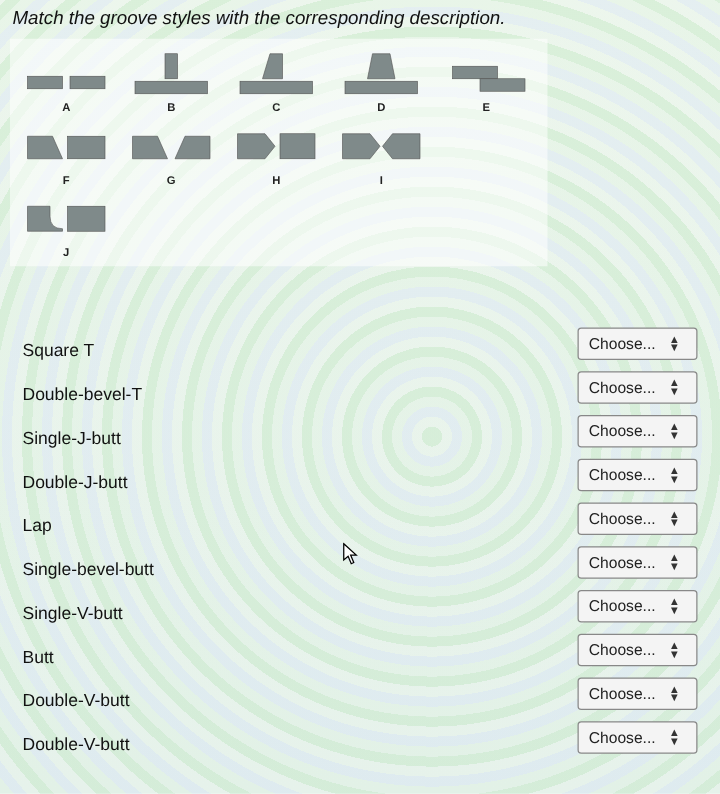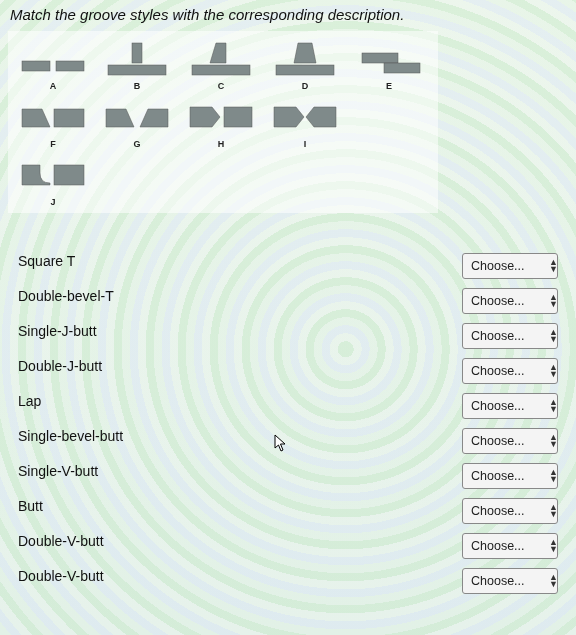--- a/index.html
+++ b/index.html
@@ -44,38 +44,38 @@
   }
   .cell svg { display: block; margin: 0 auto 2px auto; }
   .shape { fill: #7f8a8a; stroke: #555; stroke-width: 0.5; }
   .match-list {
     margin-top: 40px;
     padding: 0 18px;
   }
   .match-row {
     display: flex;
     justify-content: space-between;
-    align-items: flex-start;
+    align-items: flex-end;
     height: 35px;
     gap: 33px;
   }
   .match-label {
     font-size: 14px;
     color: #111;
   }
   .dropdown {
     width: 96px;
     height: 26px;
     background: #f4f4f4;
     border: 1px solid #888;
     border-radius: 3px;
     display: flex;
     align-items: center;
     justify-content: space-between;
-    padding: 0 0 0 8px;
+    padding: 0 14px 0 8px;
     font-size: 12.5px;
     color: #222;
     cursor: pointer;
   }
   .dropdown .arrows {
     font-size: 9px;
     line-height: 7px;
     letter-spacing: -1px;
     color: #333;
   }

